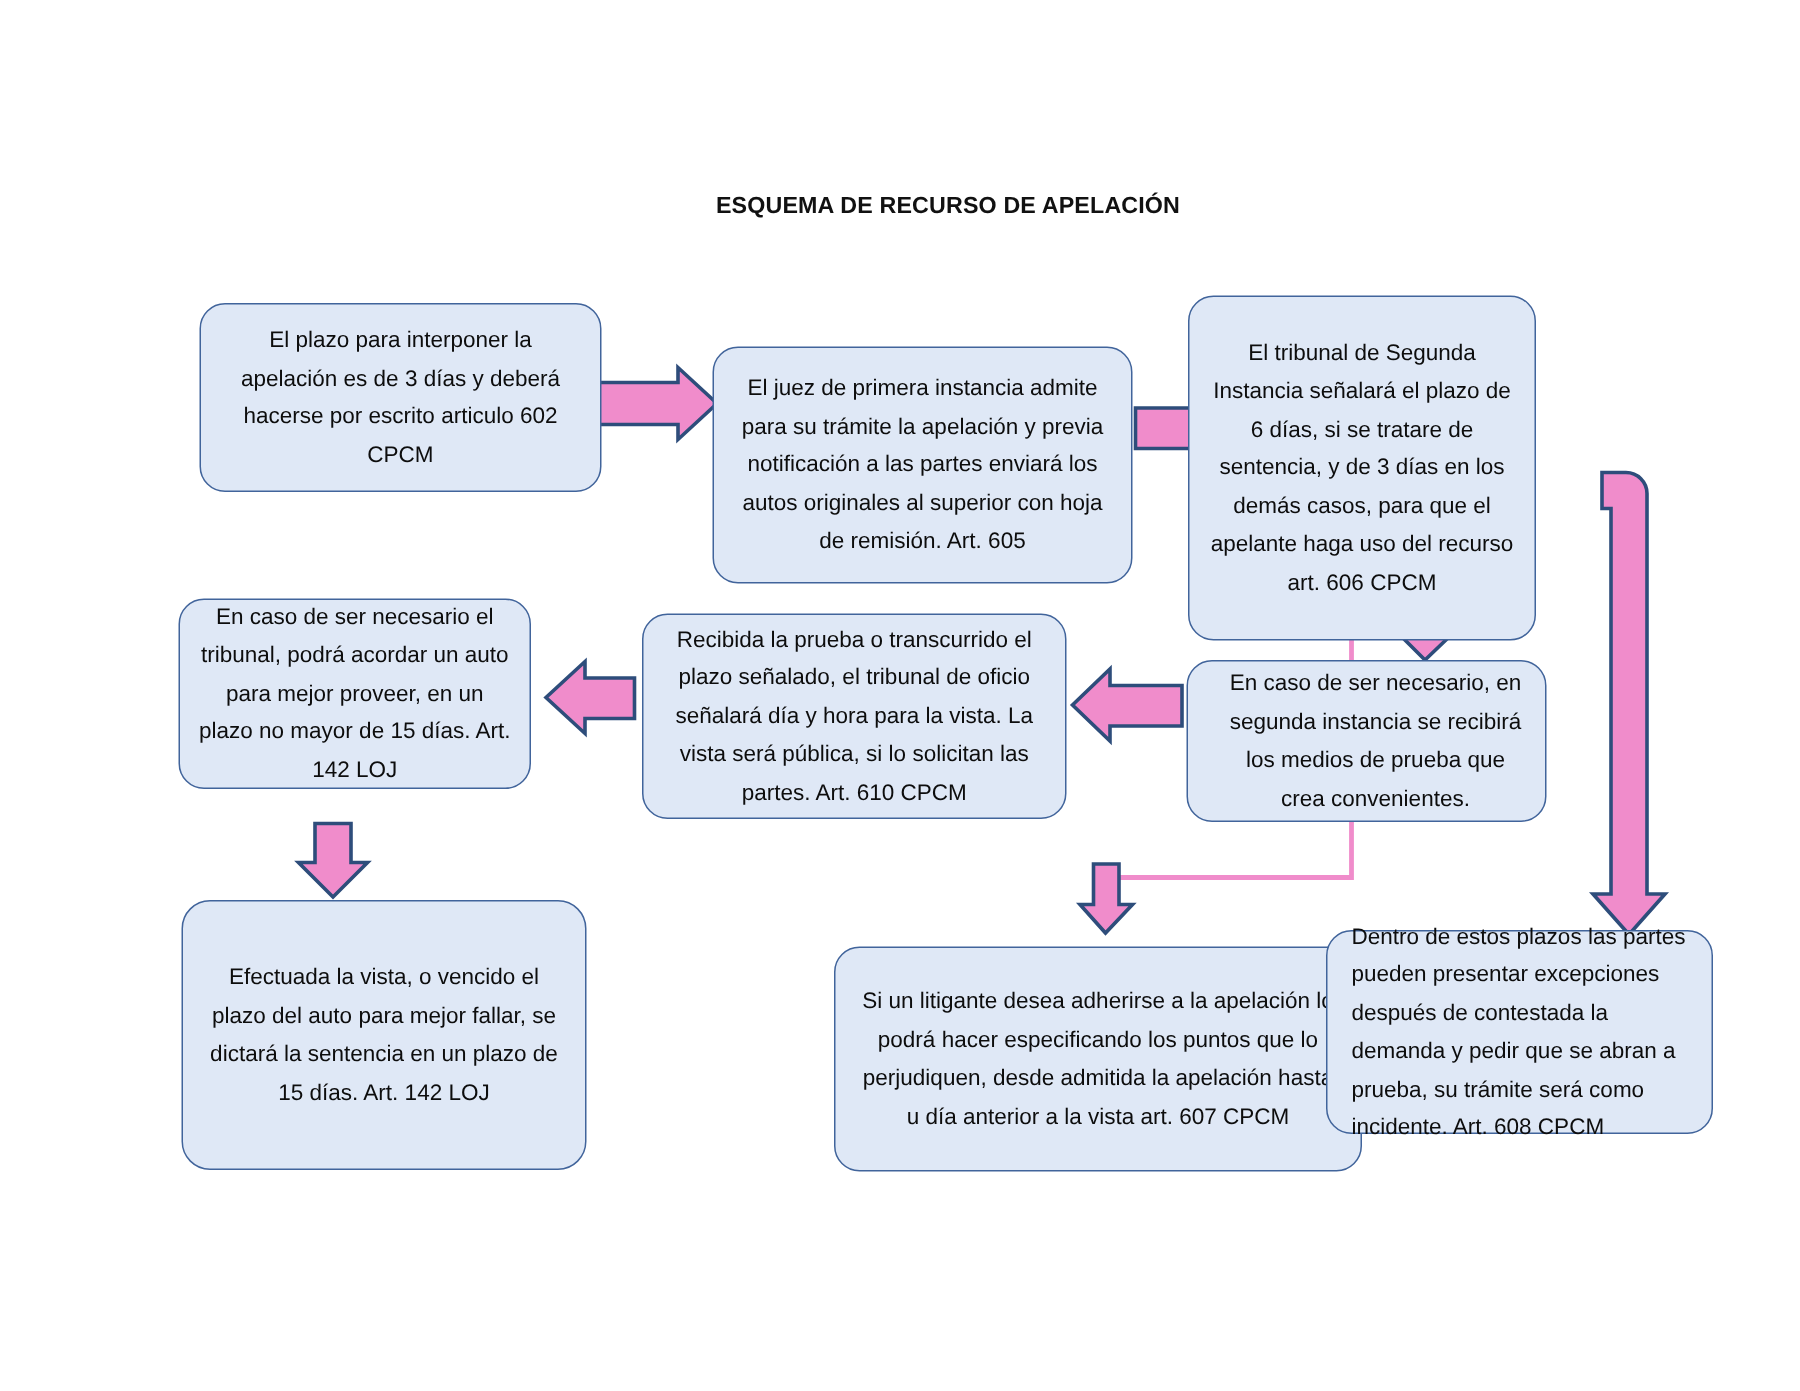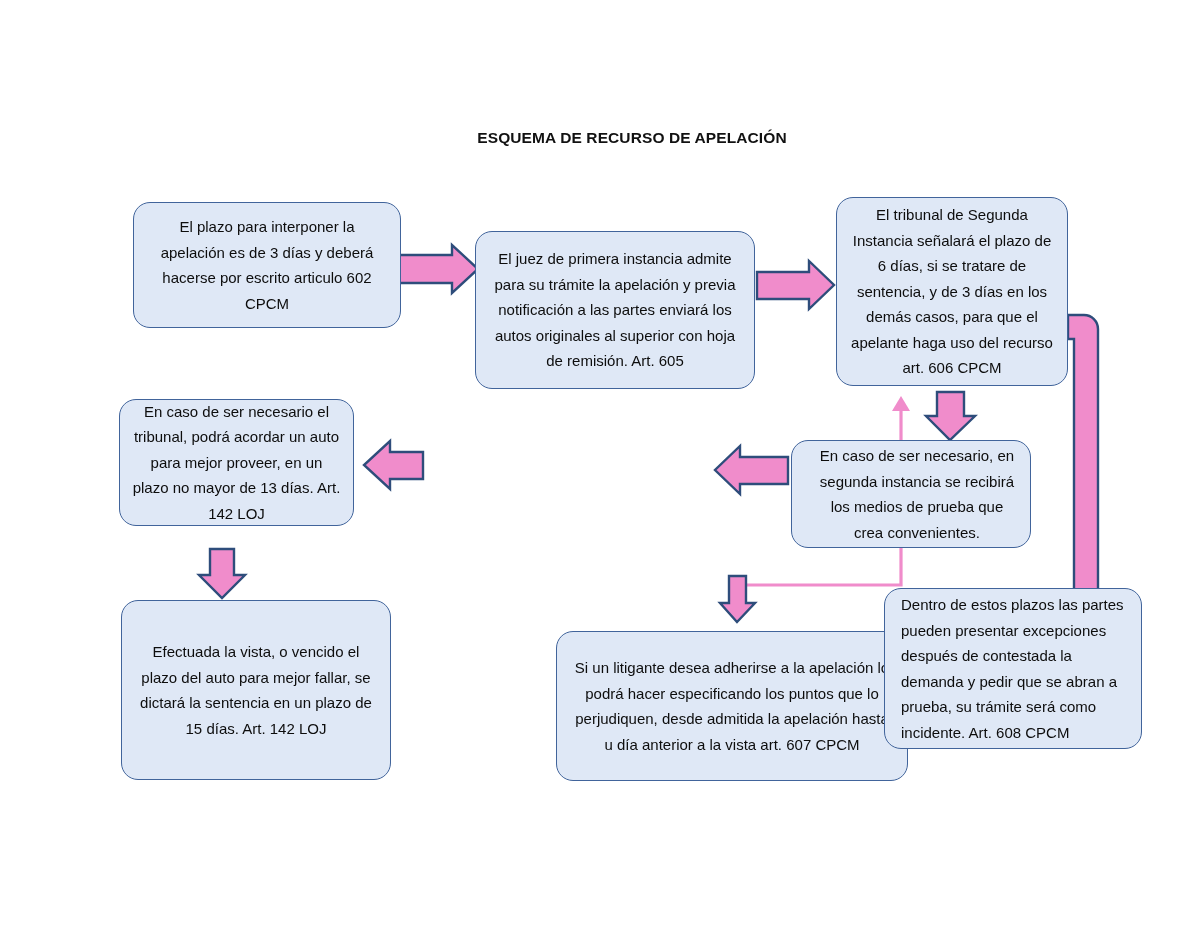--- a/index.html
+++ b/index.html
@@ -86,38 +86,41 @@
   </svg>
 
   <div class="node" style="left:133px;top:202px;width:268px;height:126px;">
     <div class="txt">El plazo para interponer la apelación es de 3 días y deberá hacerse por escrito articulo 602 CPCM</div>
   </div>
 
   <div class="node" style="left:475px;top:198px;width:280px;height:158px;margin-top:33px;">
     <div class="txt">El juez de primera instancia admite para su trámite la apelación y previa notificación a las partes enviará los autos originales al superior con hoja de remisión. Art. 605</div>
   </div>
 
-  <div class="node" style="left:836px;top:197px;width:232px;height:189px;">
+  <div class="node" style="left:792px;top:197px;width:232px;height:230px;">
     <div class="txt">El tribunal de Segunda Instancia señalará el plazo de 6 días, si se tratare de sentencia, y de 3 días en los demás casos, para que el apelante haga uso del recurso art. 606 CPCM</div>
   </div>
 
   <div class="node" style="left:791px;top:440px;width:240px;height:108px;padding-left:24px;">
     <div class="txt">En caso de ser necesario, en segunda instancia se recibirá los medios de prueba que crea convenientes.</div>
   </div>
 
+  <div class="node" style="left:428px;top:409px;width:283px;height:137px;">
+    <div class="txt">Recibida la prueba o transcurrido el plazo señalado, el tribunal de oficio señalará día y hora para la vista. La vista será pública, si lo solicitan las partes. Art. 610 CPCM</div>
+  </div>
 
   <div class="node" style="left:119px;top:399px;width:235px;height:127px;">
-    <div class="txt">En caso de ser necesario el tribunal, podrá acordar un auto para mejor proveer, en un plazo no mayor de 13 días. Art. 142 LOJ</div>
+    <div class="txt">En caso de ser necesario el tribunal, podrá acordar un auto para mejor proveer, en un plazo no mayor de 15 días. Art. 142 LOJ</div>
   </div>
 
-  <div class="node" style="left:121px;top:600px;width:270px;height:180px;">
+  <div class="node" style="left:121px;top:600px;width:270px;height:180px;border-radius:19px;">
     <div class="txt">Efectuada la vista, o vencido el plazo del auto para mejor fallar, se dictará la sentencia en un plazo de 15 días. Art. 142 LOJ</div>
   </div>
 
   <div class="node" style="left:556px;top:631px;width:352px;height:150px;">
     <div class="txt">Si un litigante desea adherirse a la apelación lo podrá hacer especificando los puntos que lo perjudiquen, desde admitida la apelación hasta u día anterior a la vista art. 607 CPCM</div>
   </div>
 
-  <div class="node left-text" style="left:884px;top:588px;width:258px;height:161px;padding:6px 16px;">
+  <div class="node left-text" style="left:884px;top:620px;width:258px;height:136px;padding:6px 16px;">
     <div class="txt">Dentro de estos plazos las partes pueden presentar excepciones después de contestada la demanda y pedir que se abran a prueba, su trámite será como incidente. Art. 608 CPCM</div>
   </div>
 
 </div>
 
 </body></html>

